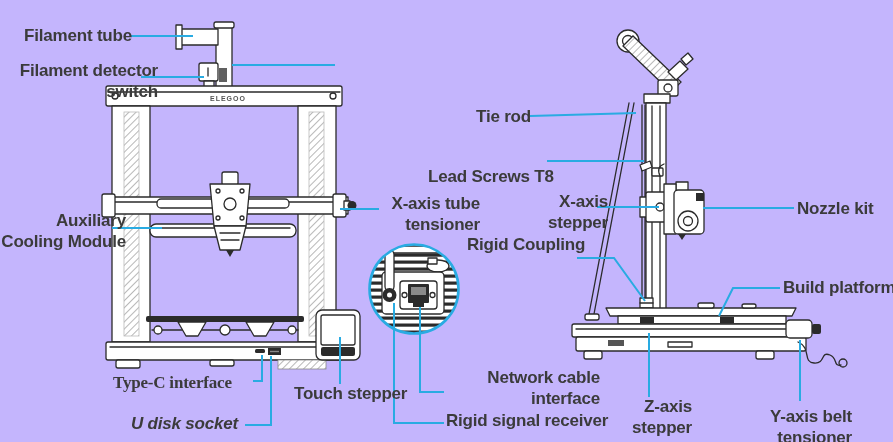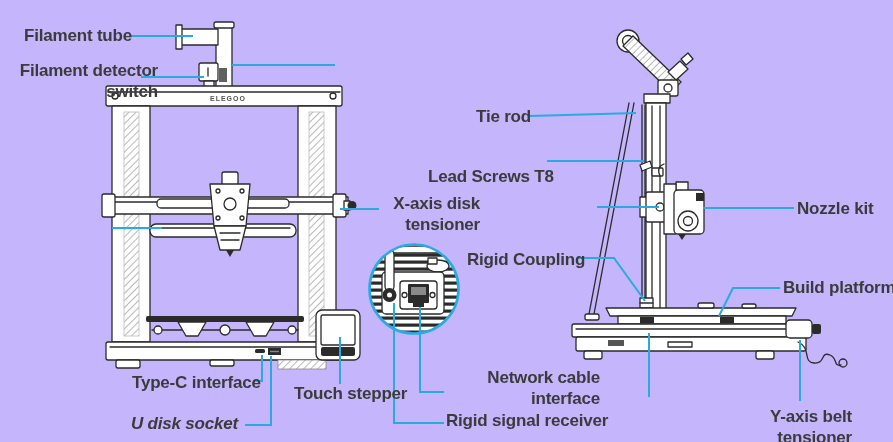--- a/index.html
+++ b/index.html
@@ -255,36 +255,39 @@
 
   <div class="callout right" style="left:20px;top:26px;width:112px;">Filament tube</div>
 
   <div class="callout wrap" style="left:6px;top:60px;width:152px;">Filament detector switch</div>
 
 
   <div class="callout" style="left:476px;top:107px;">Tie rod</div>
 
   <div class="callout" style="left:428px;top:151px;margin-top:16px;">Lead Screws T8</div>
 
+  <div class="callout wrap" style="left:526px;top:191px;width:82px;">X-axis stepper</div>
 
   <div class="callout" style="left:797px;top:199px;">Nozzle kit</div>
 
-  <div class="callout wrap" style="left:376px;top:193px;width:104px;">X-axis disk tensioner</div>
-
-
-  <div class="callout" style="left:467px;top:250px;">Rigid Coupling</div>
+  <div class="callout wrap" style="left:376px;top:193px;width:104px;">X-axis tube tensioner</div>
+
+  <div class="callout wrap" style="left:0px;top:210px;width:126px;">Auxiliary Cooling Module</div>
+
+  <div class="callout" style="left:467px;top:235px;">Rigid Coupling</div>
 
   <div class="callout" style="left:783px;top:278px;">Build platform</div>
 
-  <div class="callout" style="left:132px;top:373px;">Type-C interface</div>
+  <div class="callout" style="left:113px;top:373px;font-family:Liberation Serif, serif;">Type-C interface</div>
 
   <div class="callout" style="left:294px;top:384px;">Touch stepper</div>
 
   <div class="callout wrap" style="left:440px;top:367px;width:124px;margin-left:36px;">Network cable interface</div>
 
   <div class="callout" style="left:446px;top:411px;">Rigid signal receiver</div>
 
   <div class="callout" style="left:131px;top:414px;font-style:italic;">U disk socket</div>
 
+  <div class="callout wrap" style="left:610px;top:396px;width:82px;">Z-axis stepper</div>
 
   <div class="callout wrap" style="left:748px;top:406px;width:104px;">Y-axis belt tensioner</div>
 
 </div>
 
 </body></html>

